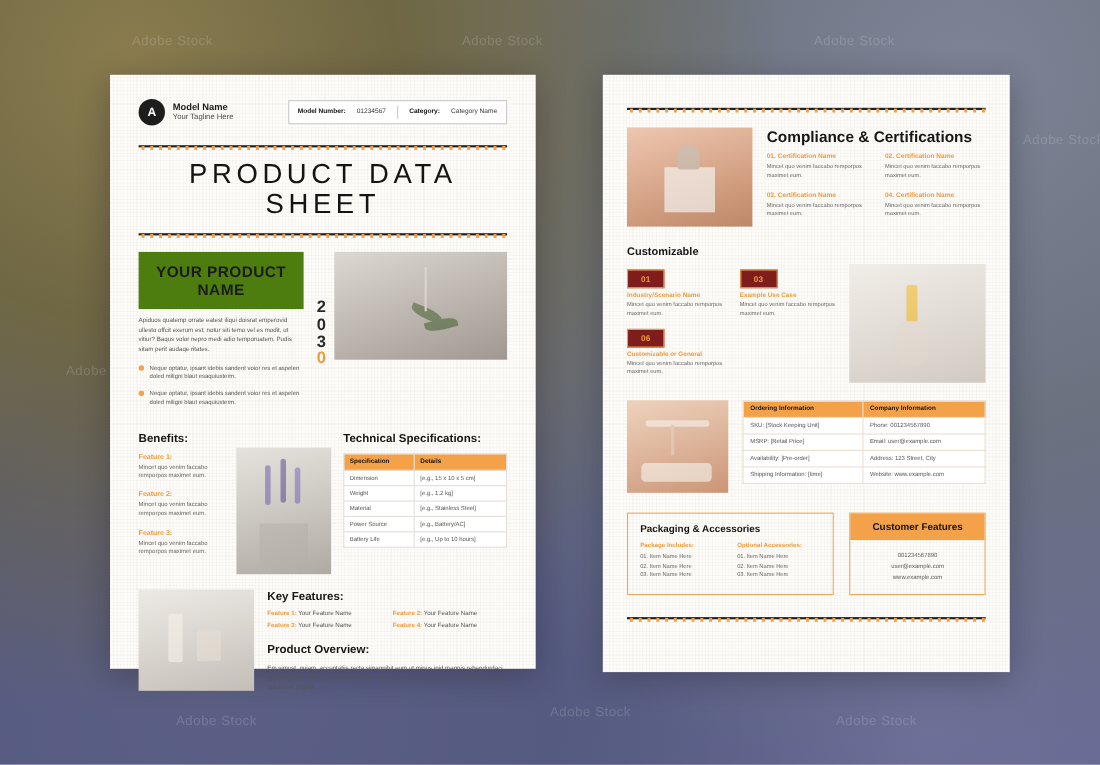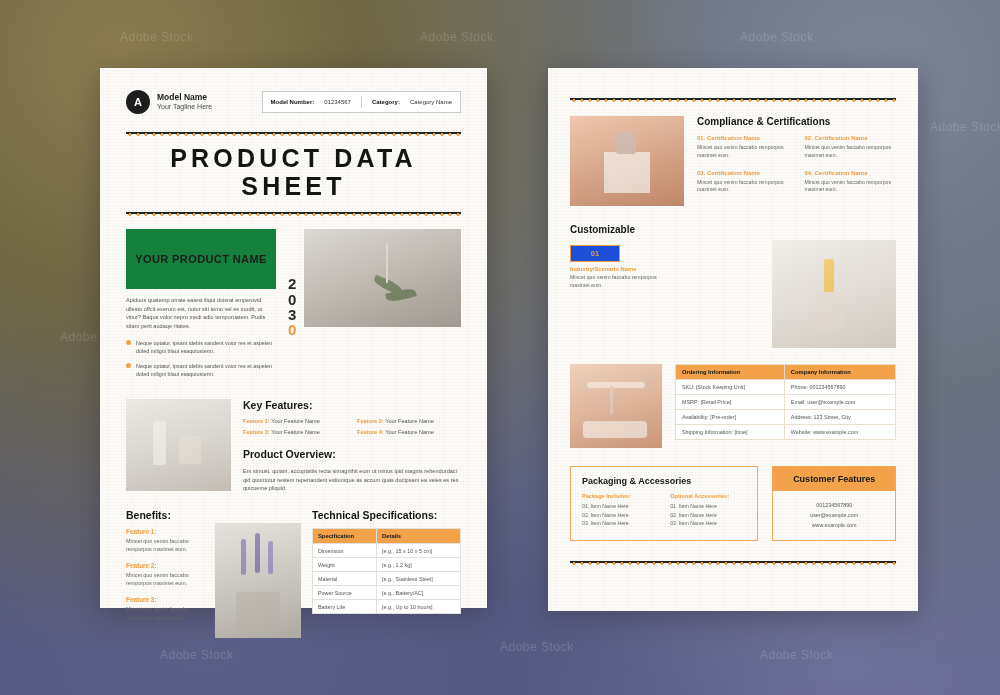--- a/index.html
+++ b/index.html
@@ -70,28 +70,28 @@
     font-size:6px; color:#333; display:flex; gap:10px; align-items:center;
     background:#fff;
   }
   .model-box b { font-size:6px; color:#111; }
   .model-box .sep { width:1px; height:12px; background:#ccc; }
 
   .title-wrap { padding:2px 26px 0 26px; }
   .title-wrap .dotted-band { margin:6px 0 8px 0; }
   h1.doc-title {
     margin:0; font-size:25px; letter-spacing:4.2px; color:#141414;
-    font-weight:bold; text-align:center; line-height:1.1;
+    font-weight:normal; text-align:center; line-height:1.1;
   }
 
   .sec-pad { padding:0 26px; }
 
   .prod-name-badge {
-    background:#15803d; color:#1b1b1b; font-weight:bold; font-size:11px;
-    text-align:center; padding:24px 4px; letter-spacing:.4px;
+    background:#4d7c0f; color:#1b1b1b; font-weight:bold; font-size:14px;
+    text-align:center; padding:10px 4px; letter-spacing:.4px;
   }
   .body-txt { font-size:5.6px; color:#555; line-height:1.55; margin-top:7px; }
   .bullets { margin-top:8px; }
   .bullets .b {
     display:flex; gap:5px; font-size:5.4px; color:#555; line-height:1.5; margin-bottom:7px;
   }
   .bullets .dot { width:5px; height:5px; border-radius:50%; background:#f3a24a; flex:0 0 5px; margin-top:1px; }
 
   .yearbox { display:flex; }
   .yearcol { display:flex; flex-direction:column; justify-content:center; padding-right:8px; }
@@ -124,22 +124,22 @@
   }
 
   
   .rp-pad { padding:0 22px; }
   .cert-grid { display:grid; grid-template-columns:1fr 1fr; gap:10px 16px; margin-top:8px; }
   .cert h4 { font-size:6px; color:#ef9b3e; margin:0 0 3px 0; }
   .cert p  { font-size:5.2px; color:#666; margin:0; line-height:1.5; }
 
   .app-grid { display:grid; grid-template-columns:1fr 1fr; gap:9px 16px; }
   .num-box {
-    width:50px; border:1px solid #ef9b3e; color:#ef9b3e; font-size:7.5px; font-weight:bold;
-    text-align:center; padding:3px 0; margin-bottom:4px; background:#1d4ed8;
+    width:34px; border:1px solid #ef9b3e; color:#ef9b3e; font-size:7.5px; font-weight:bold;
+    text-align:center; padding:3px 0; margin-bottom:4px; background:#7f1d1d;
   }
   .app h4 { font-size:5.8px; color:#ef9b3e; margin:0 0 2px 0; }
   .app p  { font-size:5.2px; color:#666; margin:0; line-height:1.5; }
 
   table.info { width:100%; border-collapse:collapse; }
   table.info th {
     background:#f3a24a; color:#151515; font-size:5.8px; text-align:left;
     padding:4px 6px; border:1px solid #e6ddcf; font-weight:bold;
   }
   table.info td { font-size:5.4px; color:#555; padding:4px 6px; border:1px solid #eadfcf; background:#fff; }
@@ -228,20 +228,79 @@
           <span class="o">0</span>
         </div>
         <div class="photo ph-plant" style="flex:1; height:98px;">
           <div class="leaf" style="left:44%; top:52%; transform:rotate(22deg);"></div>
           <div class="leaf" style="left:52%; top:62%; transform:rotate(-15deg);"></div>
           <div style="position:absolute; left:52%; top:14%; width:2px; height:40px; background:#d8d2c9;"></div>
         </div>
       </div>
     </div>
 
+    <div class="sec-pad" style="display:flex; gap:11px; margin-top:16px;">
+      <div style="width:78px;">
+        <h2 class="sec-ttl">Benefits:</h2>
+        <div class="benefit">
+          <h3>Feature 1:</h3>
+          <p>Mincet quo venim faccabo remporpos maximet eum.</p>
+        </div>
+        <div class="benefit">
+          <h3>Feature 2:</h3>
+          <p>Mincet quo venim faccabo remporpos maximet eum.</p>
+        </div>
+        <div class="benefit">
+          <h3>Feature 3:</h3>
+          <p>Mincet quo venim faccabo remporpos maximet eum.</p>
+        </div>
+      </div>
+
+      <div class="photo ph-lav" style="width:86px; height:115px; margin-top:14px;">
+        <div style="position:absolute; left:30%; top:14%; width:5px; height:36px; background:#8b7fb0; border-radius:3px;"></div>
+        <div style="position:absolute; left:46%; top:9%; width:5px; height:40px; background:#7d719f; border-radius:3px;"></div>
+        <div style="position:absolute; left:62%; top:16%; width:5px; height:33px; background:#9287b8; border-radius:3px;"></div>
+        <div style="position:absolute; left:24%; bottom:6%; width:52%; height:34%; background:#bdb7ae;"></div>
+      </div>
+
+      <div style="flex:1;">
+        <h2 class="sec-ttl">Technical Specifications:</h2>
+        <table class="spec">
+          <thead>
+            <tr>
+              <th>Specification</th>
+              <th>Details</th>
+            </tr>
+          </thead>
+          <tbody>
+            <tr>
+              <td>Dimension</td>
+              <td>[e.g., 15 x 10 x 5 cm]</td>
+            </tr>
+            <tr>
+              <td>Weight</td>
+              <td>[e.g., 1.2 kg]</td>
+            </tr>
+            <tr>
+              <td>Material</td>
+              <td>[e.g., Stainless Steel]</td>
+            </tr>
+            <tr>
+              <td>Power Source</td>
+              <td>[e.g., Battery/AC]</td>
+            </tr>
+            <tr>
+              <td>Battery Life</td>
+              <td>[e.g., Up to 10 hours]</td>
+            </tr>
+          </tbody>
+        </table>
+      </div>
+    </div>
+
     <div class="sec-pad" style="display:flex; gap:12px; margin-top:14px;">
       <div class="photo ph-bottles" style="width:105px; height:92px;">
         <div style="position:absolute; left:26%; top:24%; width:13px; height:44px; background:#efe9e0; border-radius:2px;"></div>
         <div style="position:absolute; left:50%; top:40%; width:22px; height:28px; background:#e4ddd3; border-radius:2px;"></div>
       </div>
       <div style="flex:1;">
         <h2 class="sec-ttl">Key Features:</h2>
         <div class="feat-grid">
           <div class="feat-item">
             <b>Feature 1:</b>
@@ -258,98 +317,39 @@
           <div class="feat-item">
             <b>Feature 4:</b>
             <span>Your Feature Name</span>
           </div>
         </div>
         <h2 class="sec-ttl" style="margin-top:13px;">Product Overview:</h2>
         <div class="body-txt" style="margin-top:3px;">Em simust, quiam, accuptatiis recta simagnihit eum ut minus ipid magnis rehendurdaci qid quuntotur restem reperiandent estiumque as accum quas ducipsam ea veies es res quicueme pliquid.</div>
       </div>
     </div>
 
-    <div class="sec-pad" style="display:flex; gap:11px; margin-top:16px;">
-      <div style="width:78px;">
-        <h2 class="sec-ttl">Benefits:</h2>
-        <div class="benefit">
-          <h3>Feature 1:</h3>
-          <p>Mincet quo venim faccabo remporpos maximet eum.</p>
-        </div>
-        <div class="benefit">
-          <h3>Feature 2:</h3>
-          <p>Mincet quo venim faccabo remporpos maximet eum.</p>
-        </div>
-        <div class="benefit">
-          <h3>Feature 3:</h3>
-          <p>Mincet quo venim faccabo remporpos maximet eum.</p>
-        </div>
-      </div>
-
-      <div class="photo ph-lav" style="width:86px; height:115px; margin-top:14px;">
-        <div style="position:absolute; left:30%; top:14%; width:5px; height:36px; background:#8b7fb0; border-radius:3px;"></div>
-        <div style="position:absolute; left:46%; top:9%; width:5px; height:40px; background:#7d719f; border-radius:3px;"></div>
-        <div style="position:absolute; left:62%; top:16%; width:5px; height:33px; background:#9287b8; border-radius:3px;"></div>
-        <div style="position:absolute; left:24%; bottom:6%; width:52%; height:34%; background:#bdb7ae;"></div>
-      </div>
-
-      <div style="flex:1;">
-        <h2 class="sec-ttl">Technical Specifications:</h2>
-        <table class="spec">
-          <thead>
-            <tr>
-              <th>Specification</th>
-              <th>Details</th>
-            </tr>
-          </thead>
-          <tbody>
-            <tr>
-              <td>Dimension</td>
-              <td>[e.g., 15 x 10 x 5 cm]</td>
-            </tr>
-            <tr>
-              <td>Weight</td>
-              <td>[e.g., 1.2 kg]</td>
-            </tr>
-            <tr>
-              <td>Material</td>
-              <td>[e.g., Stainless Steel]</td>
-            </tr>
-            <tr>
-              <td>Power Source</td>
-              <td>[e.g., Battery/AC]</td>
-            </tr>
-            <tr>
-              <td>Battery Life</td>
-              <td>[e.g., Up to 10 hours]</td>
-            </tr>
-          </tbody>
-        </table>
-      </div>
-    </div>
-
   </div>
 </div>
 
 <div class="page" id="page-right">
   <div class="inner">
 
     <div style="padding:26px 22px 0 22px;">
       <div class="dotted-band">
           <div class="dots"></div>
         </div>
     </div>
 
     <div class="rp-pad" style="display:flex; gap:13px; margin-top:13px;">
       <div class="photo ph-vase" style="width:114px; height:90px;">
         <div style="position:absolute; left:30%; top:40%; width:40%; height:46%; background:#f0ddd0;"></div>
         <div style="position:absolute; left:40%; top:18%; width:18%; height:24%; background:#c9b2a0; border-radius:40% 40% 10% 10%;"></div>
       </div>
       <div style="flex:1;">
-        <h2 class="sec-ttl" style="font-size:10px;">Compliance &amp; Certifications</h2>
+        <h2 class="sec-ttl" style="font-size:14px;">Compliance &amp; Certifications</h2>
         <div class="cert-grid">
           <div class="cert">
             <h4>01. Certification Name</h4>
             <p>Mincet quo venim faccabo remporpos maximet eum.</p>
           </div>
           <div class="cert">
             <h4>02. Certification Name</h4>
             <p>Mincet quo venim faccabo remporpos maximet eum.</p>
           </div>
           <div class="cert">
@@ -364,20 +364,30 @@
       </div>
     </div>
 
     <div class="rp-pad" style="display:flex; gap:13px; margin-top:18px;">
       <div style="flex:1;">
         <h2 class="sec-ttl" style="font-size:10px; margin-bottom:10px;">Customizable</h2>
         <div class="app-grid">
           <div class="app">
             <div class="num-box">01</div>
             <h4>Industry/Scenario Name</h4>
+            <p>Mincet quo venim faccabo remporpos maximet eum.</p>
+          </div>
+          <div class="app">
+            <div class="num-box">03</div>
+            <h4>Example Use Case</h4>
+            <p>Mincet quo venim faccabo remporpos maximet eum.</p>
+          </div>
+          <div class="app">
+            <div class="num-box">06</div>
+            <h4>Customizable or General</h4>
             <p>Mincet quo venim faccabo remporpos maximet eum.</p>
           </div>
         </div>
       </div>
       <div class="photo ph-hand" style="width:124px; height:108px; margin-top:16px;">
         <div style="position:absolute; left:42%; top:18%; width:10px; height:34px; background:#f0c659; border-radius:2px;"></div>
         <div style="position:absolute; left:34%; top:48%; width:30px; height:40px; background:#e6ddd3; border-radius:10px;"></div>
       </div>
     </div>
 

